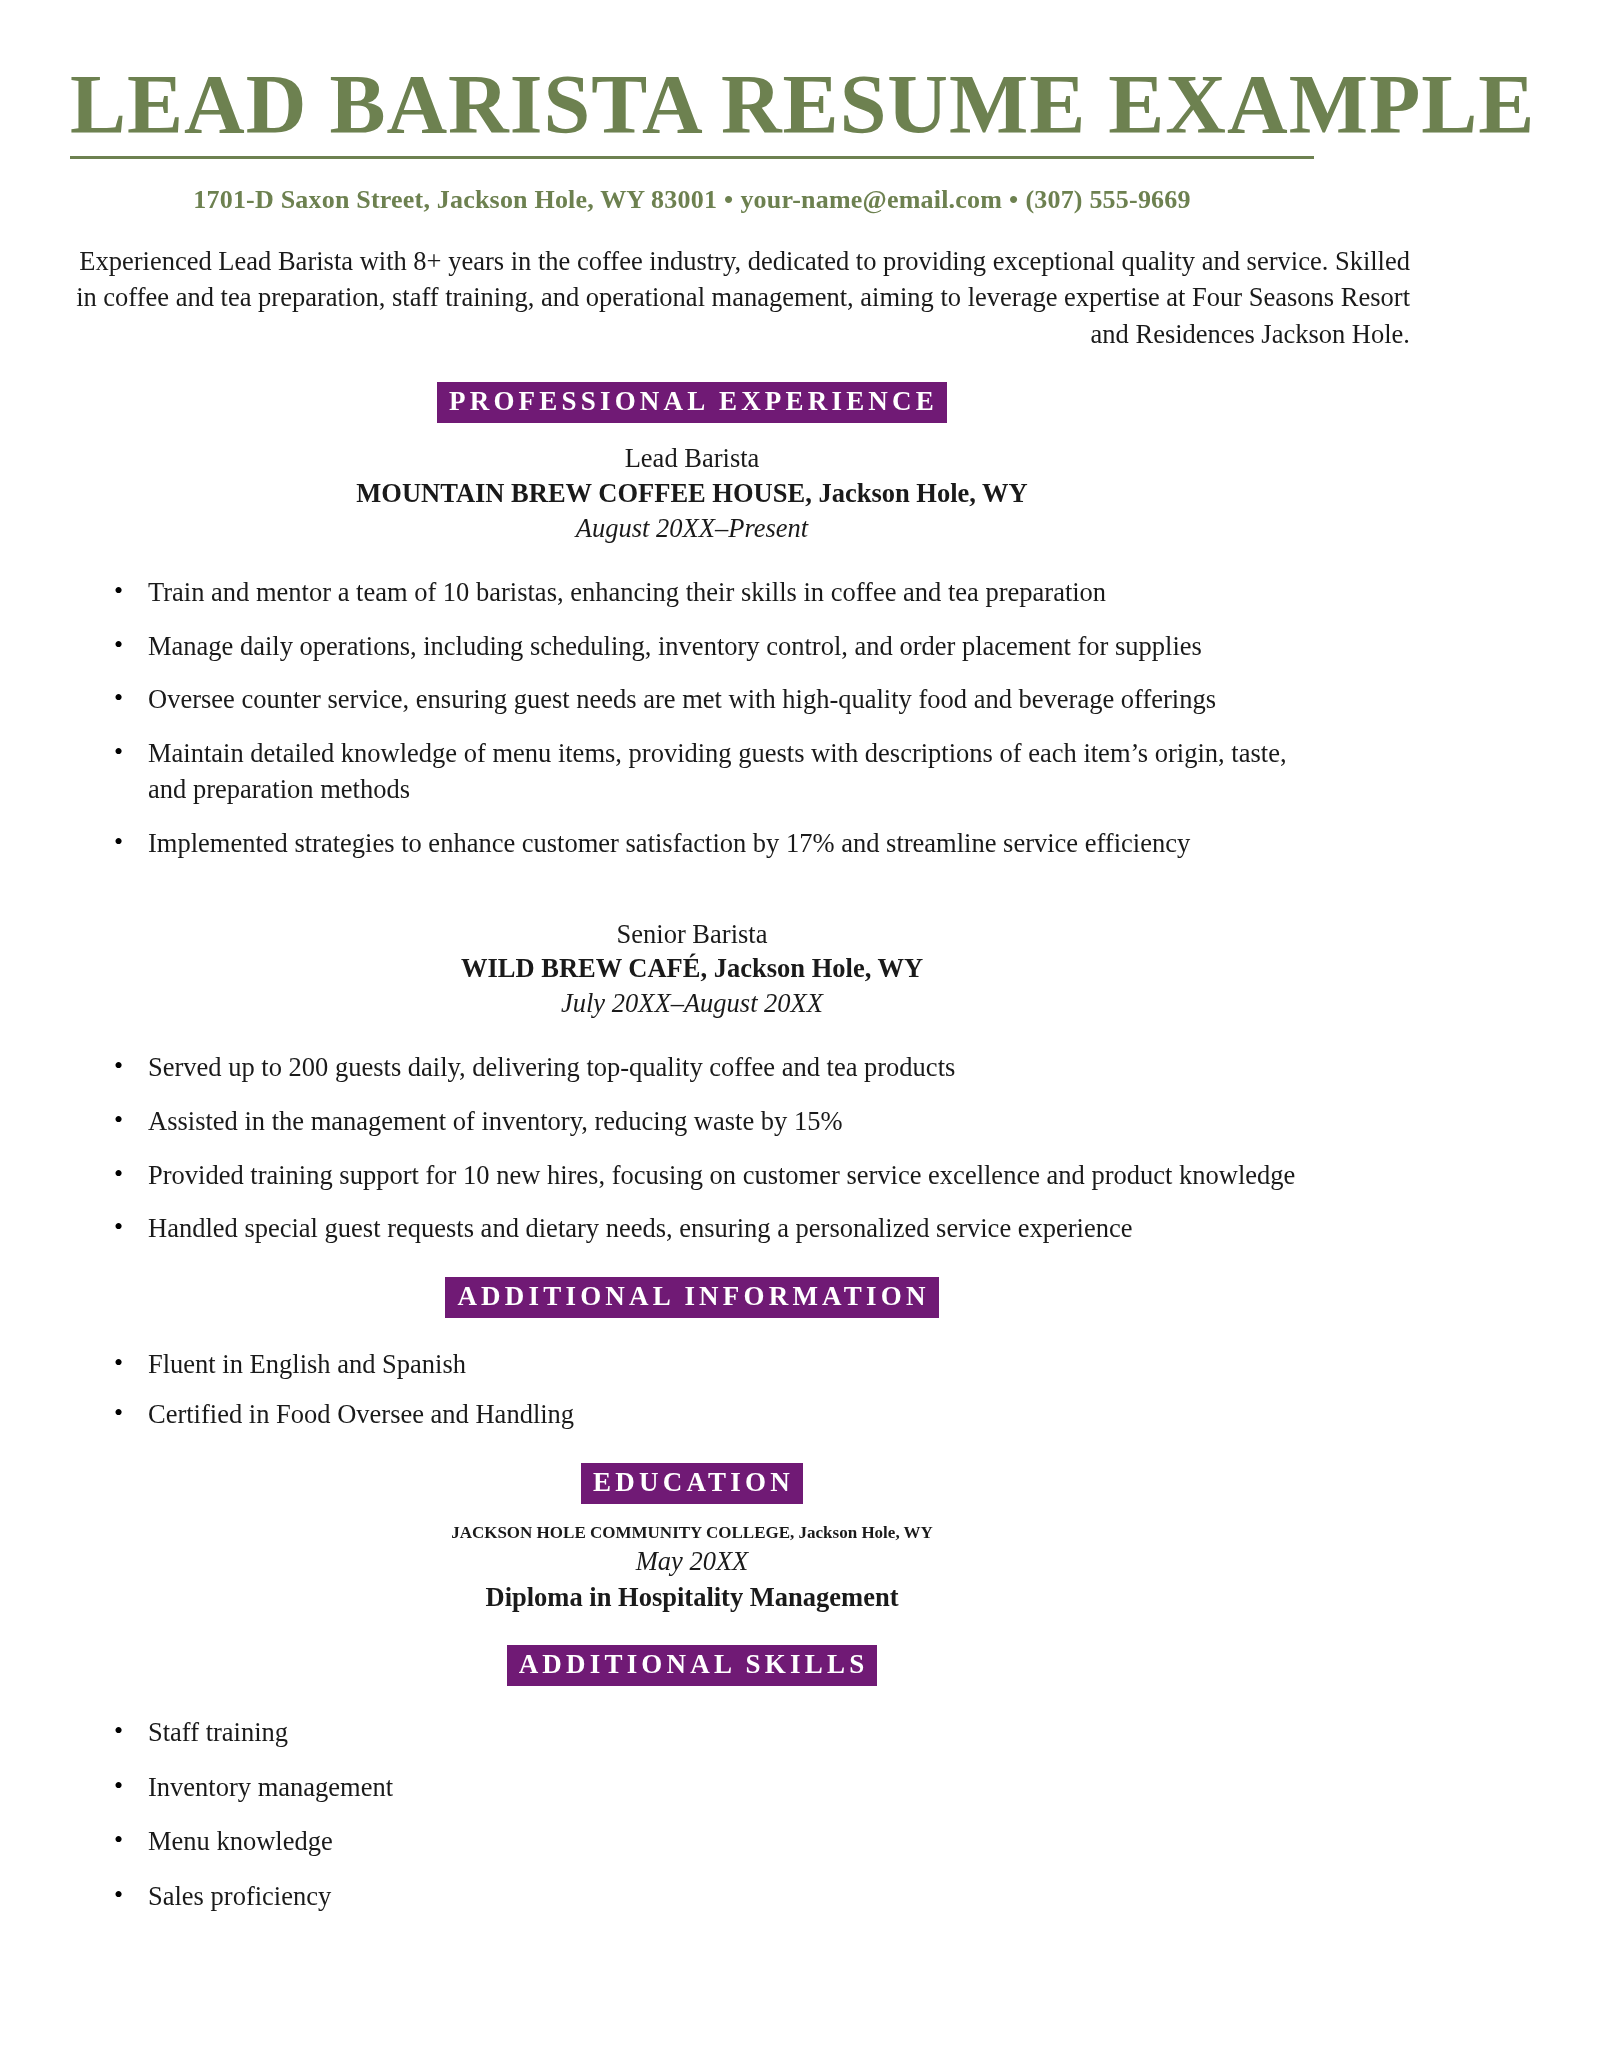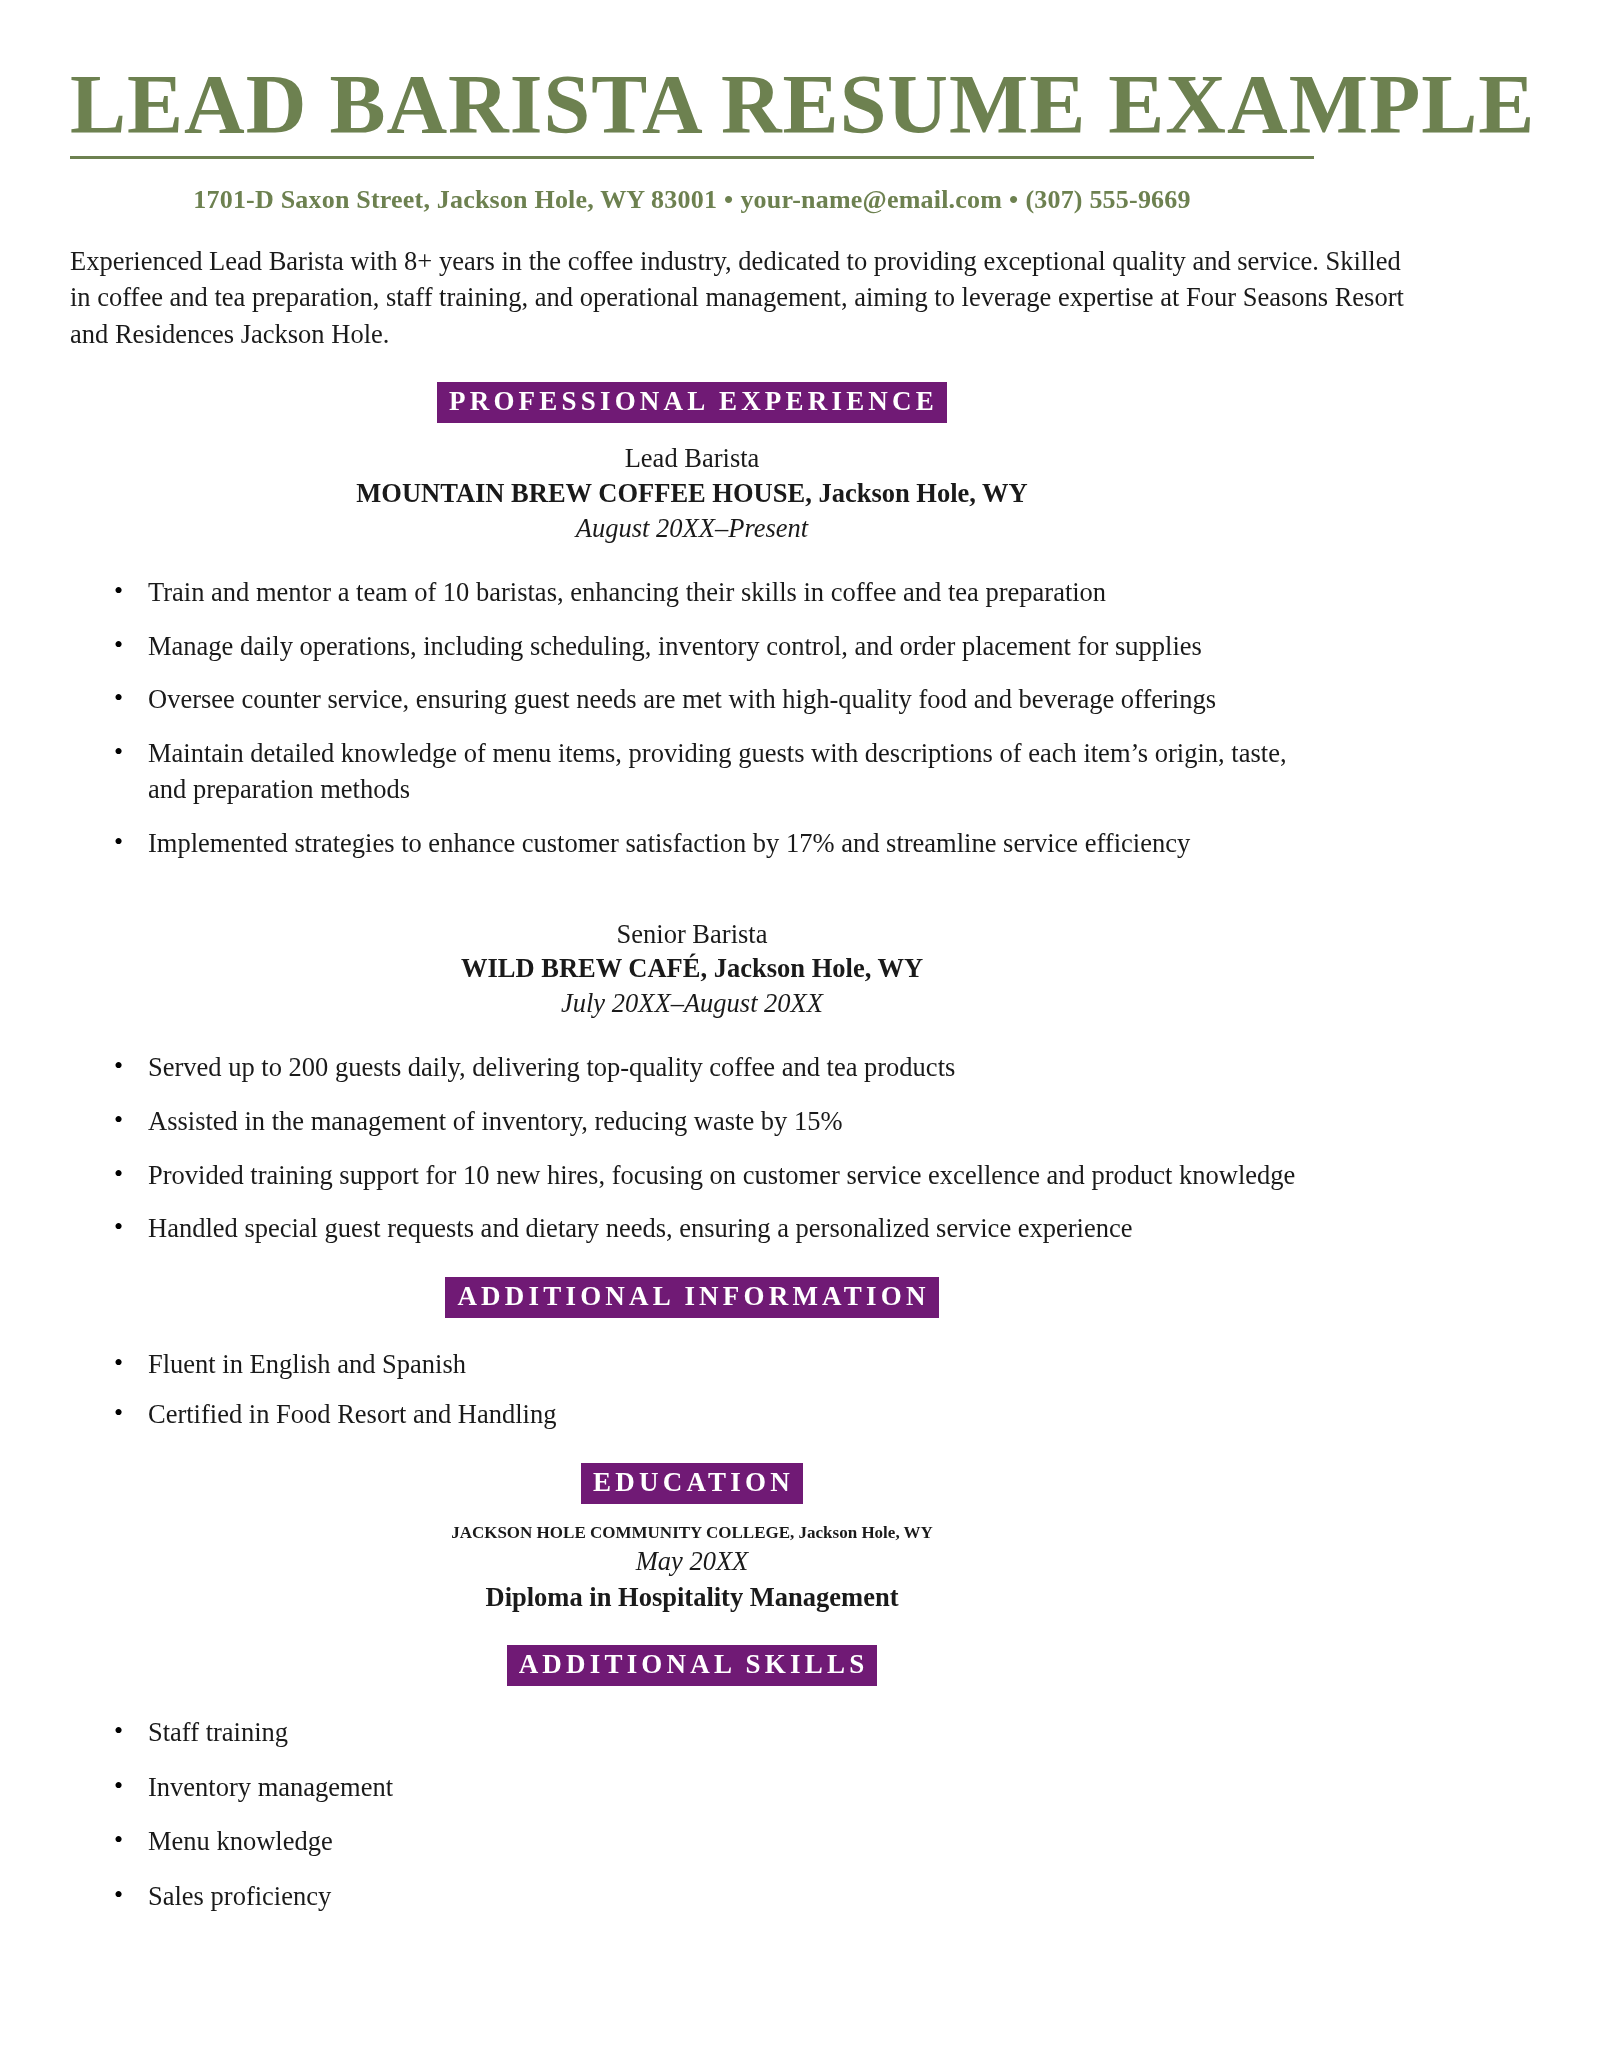--- a/index.html
+++ b/index.html
@@ -49,21 +49,21 @@
     letter-spacing: 0.2px;
     margin-bottom: 28px;
   }
   .contact-sep {
     color: #6d8150;
     padding: 0 7px;
   }
 
   
   .summary {
-    text-align: left;
+    text-align: right;
     font-size: 26.5px;
     line-height: 1.38;
     margin: 0 auto 30px auto;
     width: 1340px;
     color: #1a1a1a;
   }
 
   
   .section-head-wrap {
     text-align: center;
@@ -199,21 +199,21 @@
     <li>Provided training support for 10 new hires, focusing on customer service excellence and product knowledge</li>
     <li>Handled special guest requests and dietary needs, ensuring a personalized service experience</li>
   </ul>
 
   <div class="section-head-wrap">
     <span class="section-head">Additional Information</span>
   </div>
 
   <ul class="bullets tight">
     <li>Fluent in English and Spanish</li>
-    <li>Certified in Food Resort and Handling</li>
+    <li>Certified in Food Oversee and Handling</li>
   </ul>
 
   <div class="section-head-wrap">
     <span class="section-head">Education</span>
   </div>
 
   <div class="edu">
     <div class="edu-school">JACKSON HOLE COMMUNITY COLLEGE, Jackson Hole, WY</div>
     <div class="edu-date">May 20XX</div>
     <div class="edu-degree">Diploma in Hospitality Management</div>

